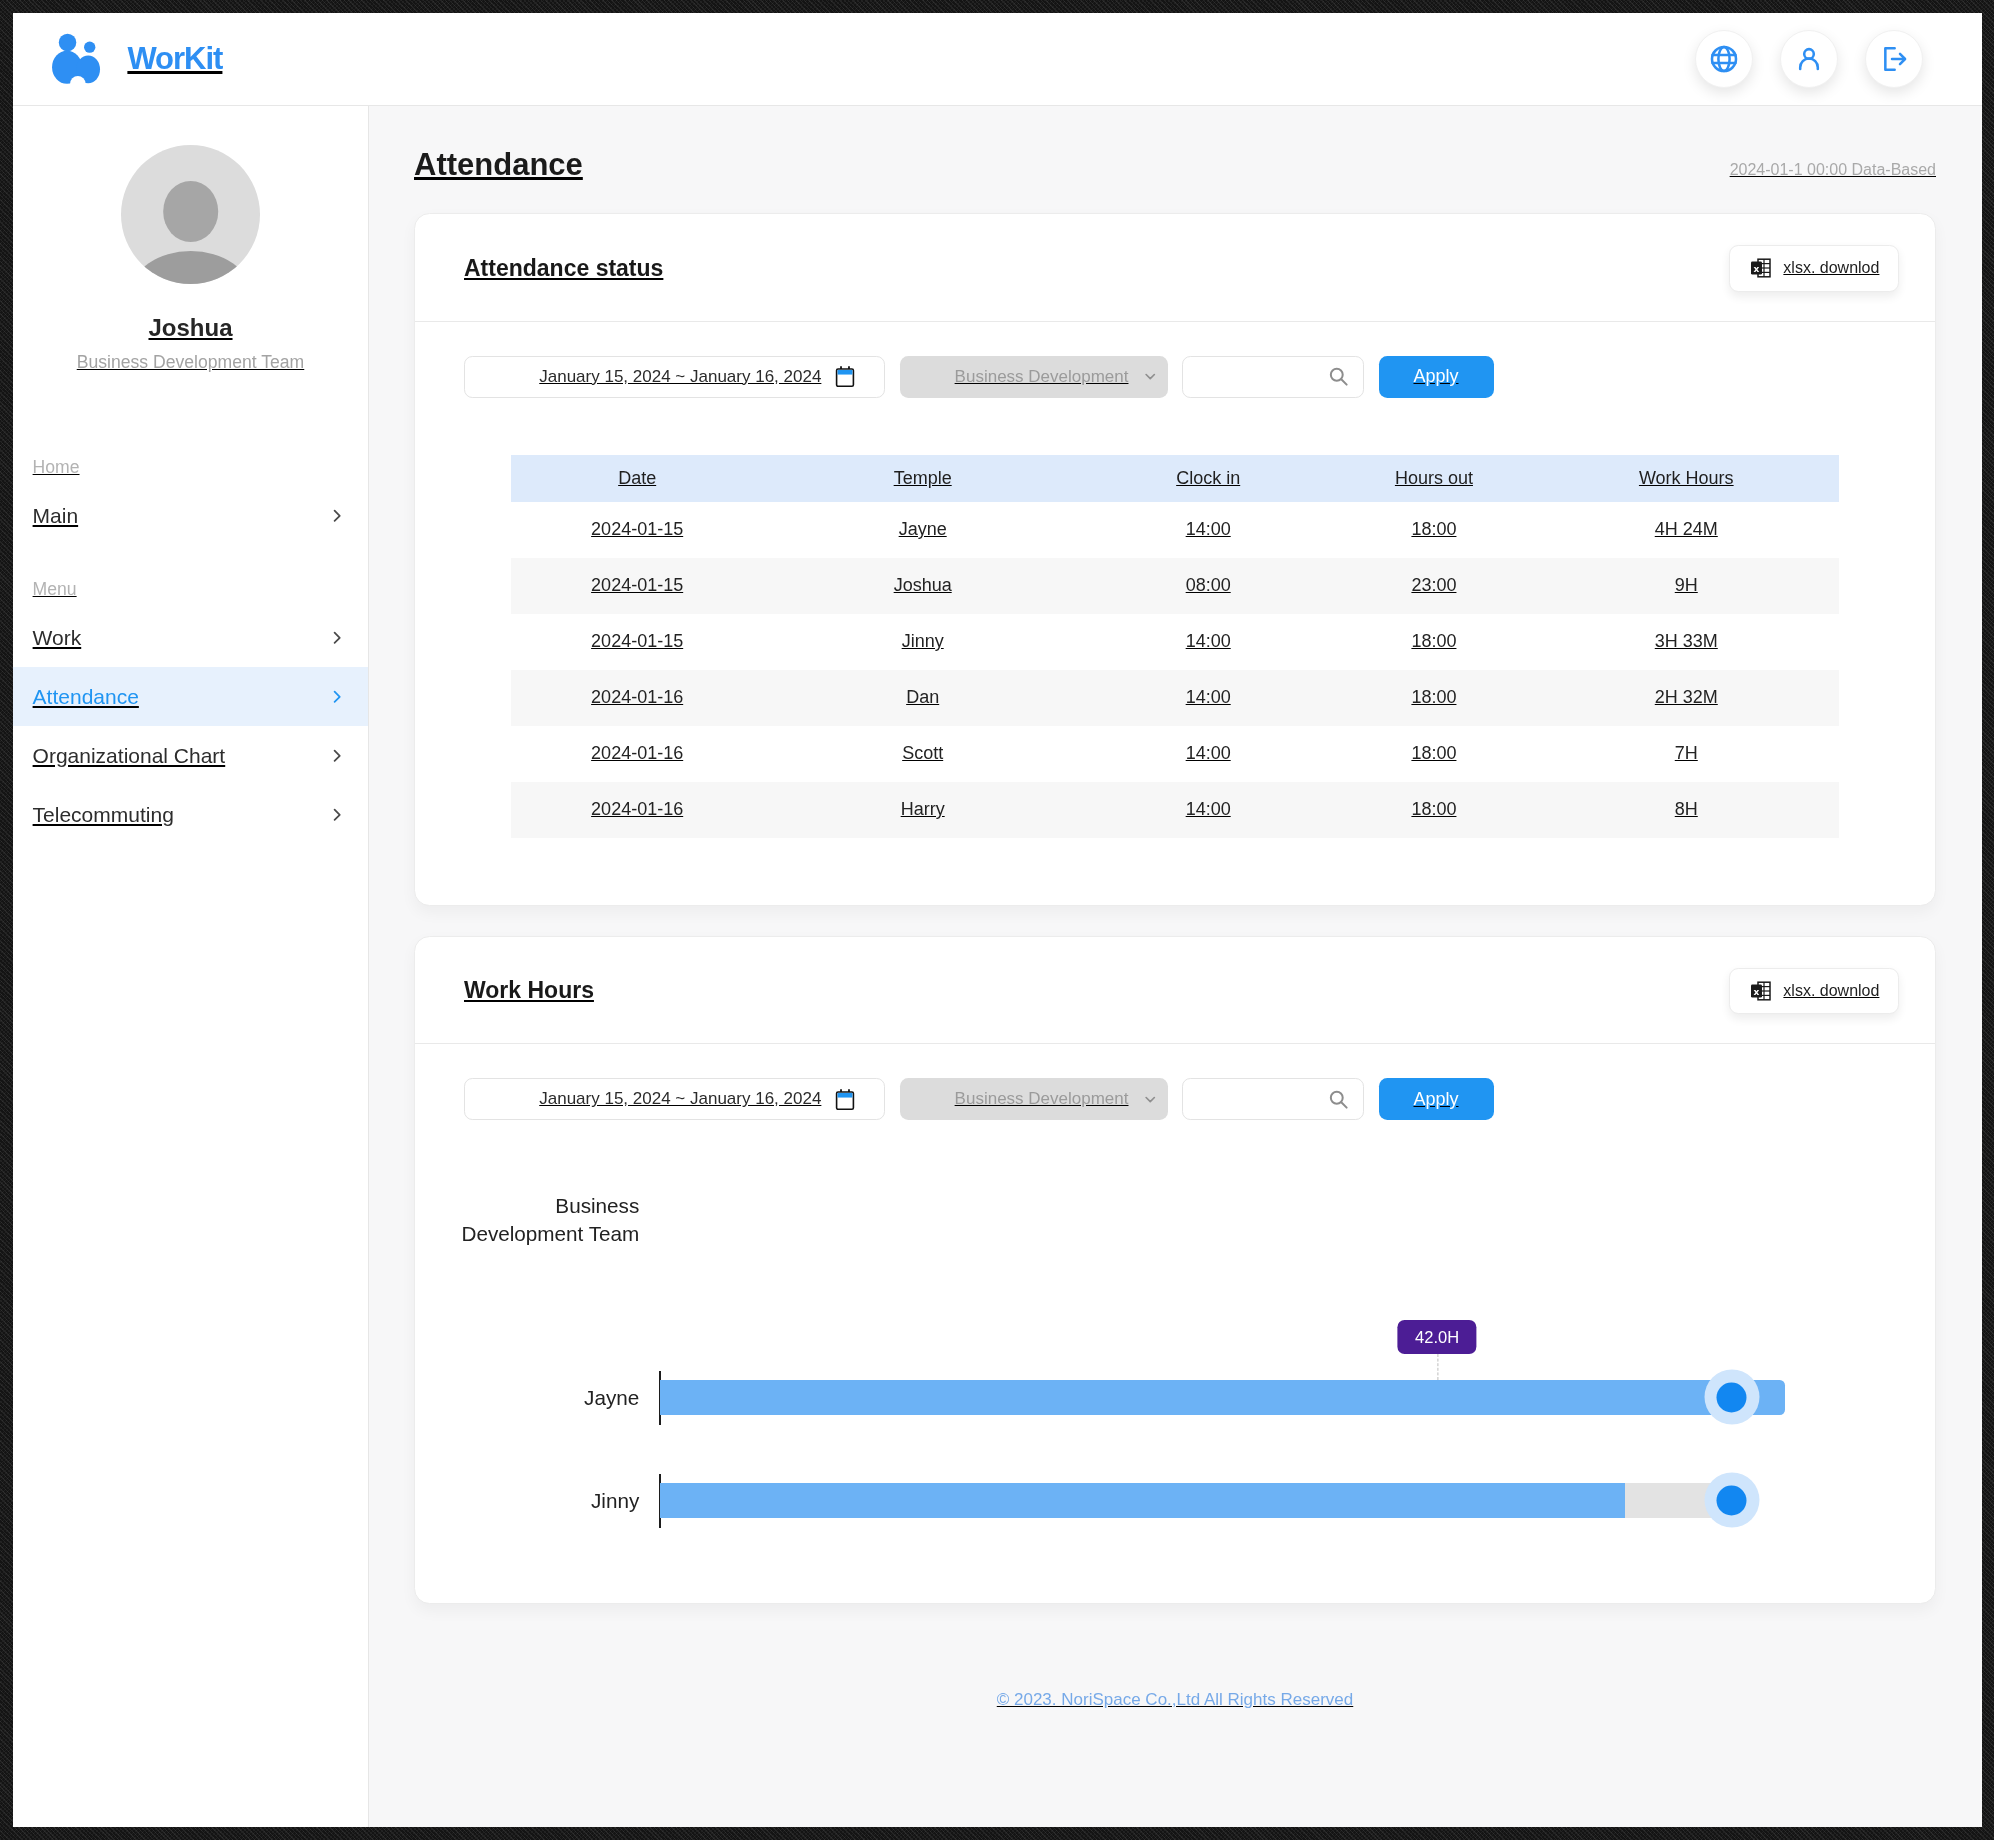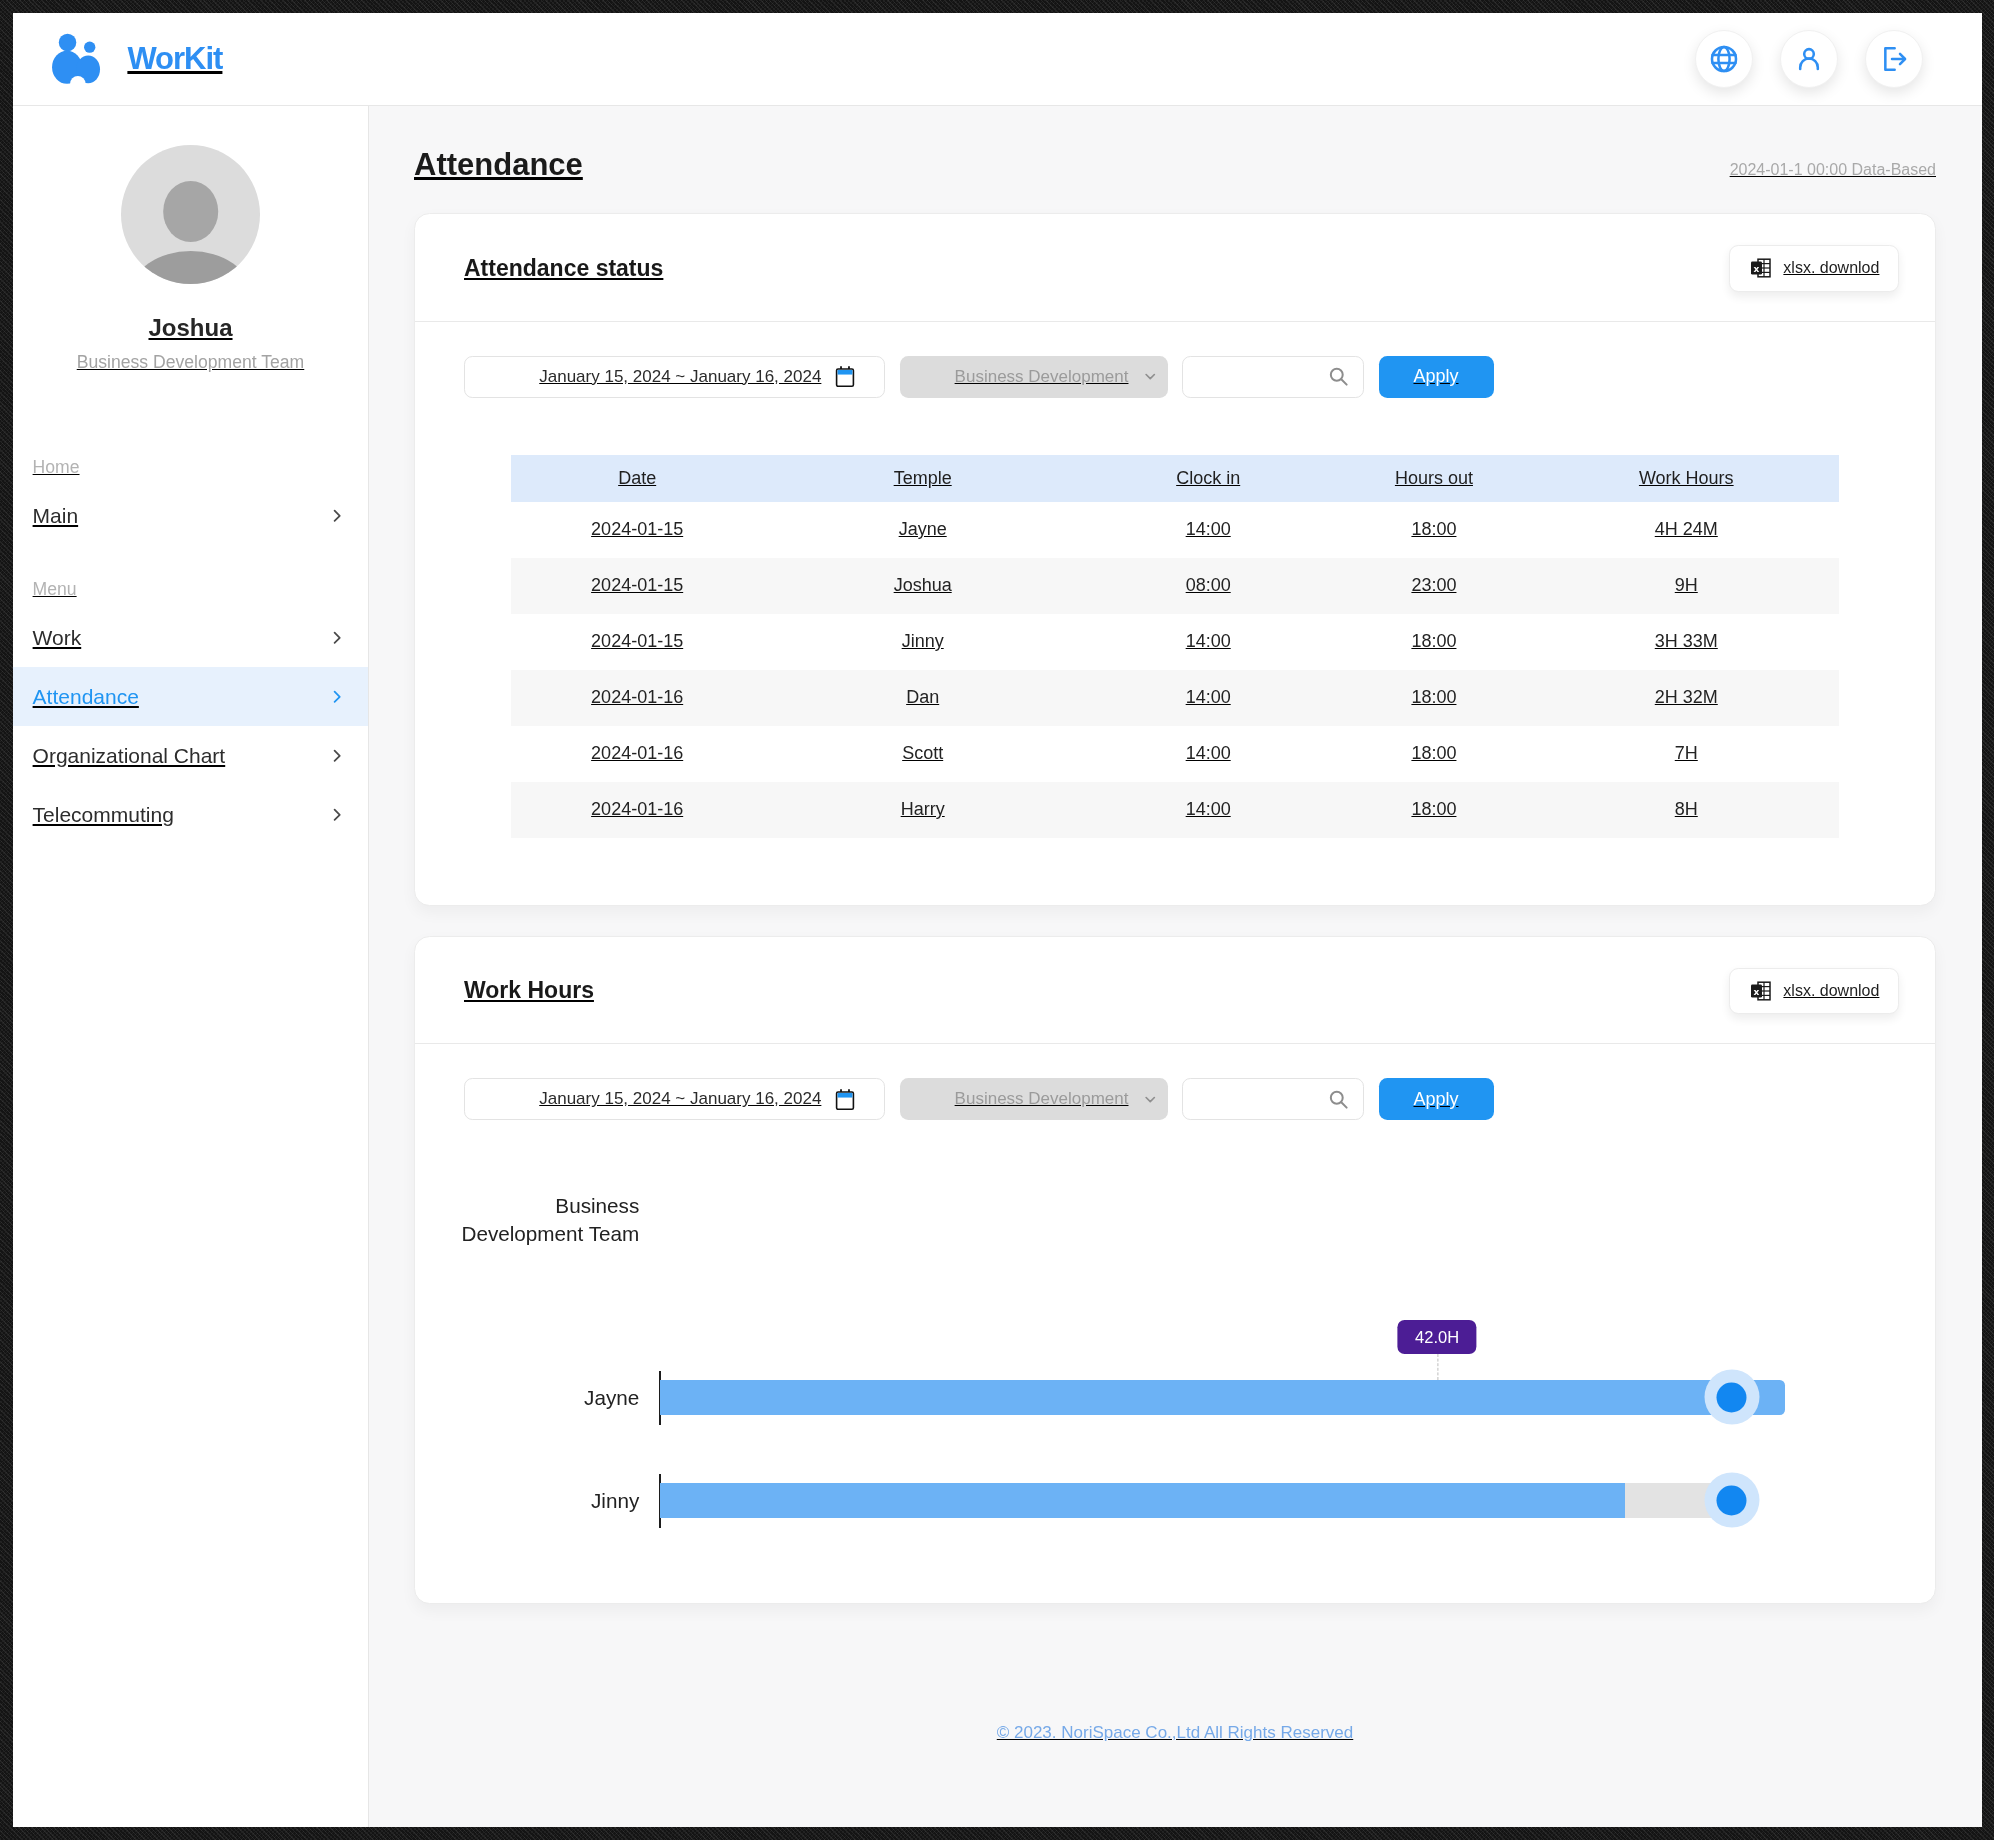--- a/index.html
+++ b/index.html
@@ -84,21 +84,21 @@
   .bar { position:absolute; left:0; top:0; height:35px; background:#6cb2f5; border-radius:0 5.2px 5.2px 0; }
   .marker { position:absolute; top:50%; transform:translate(-50%,-50%); width:55px; height:55px; border-radius:50%; background:#cfe5fc; display:flex; align-items:center; justify-content:center; }
   .marker .dot { width:30px; height:30px; border-radius:50%; background:#1287f1; }
   .tooltip-wrap { position:absolute; top:calc(100% + 45px); transform:translateX(-50%); }
   .tooltip-wrap .dash { position:absolute; left:50%; top:-37px; height:37px; border-left:1.5px dashed #c0c0c0; }
   .tooltip-box { background:#fff; border:1px solid #ededed; border-radius:13.4px; box-shadow:0 6.2px 15.5px rgba(0,0,0,.10); padding:14.5px 25px; font-size:17.6px; color:#222; white-space:nowrap; }
   .badge-wrap { position:absolute; bottom:calc(100% + 26px); transform:translateX(-50%); }
   .badge-wrap .dash { position:absolute; left:50%; top:100%; height:26px; border-left:1.5px dashed #bdbdbd; }
   .badge { background:#4c1d95; color:#fff; border-radius:7.2px; padding:7.2px 17.6px; font-size:16.5px; white-space:nowrap; }
 
-  .footer { text-align:center; margin-top:119px; font-size:17px; color:#76a9e8; }
+  .footer { text-align:center; margin-top:86px; font-size:17px; color:#76a9e8; }
 </style>
 </head>
 <body>
 
 <div class="app">
 
   <div class="topbar">
     <div class="logo">
       <svg viewBox="0 0 64 50">
         <circle cx="17" cy="9" r="8.5" fill="#2e8ff3"></circle>

